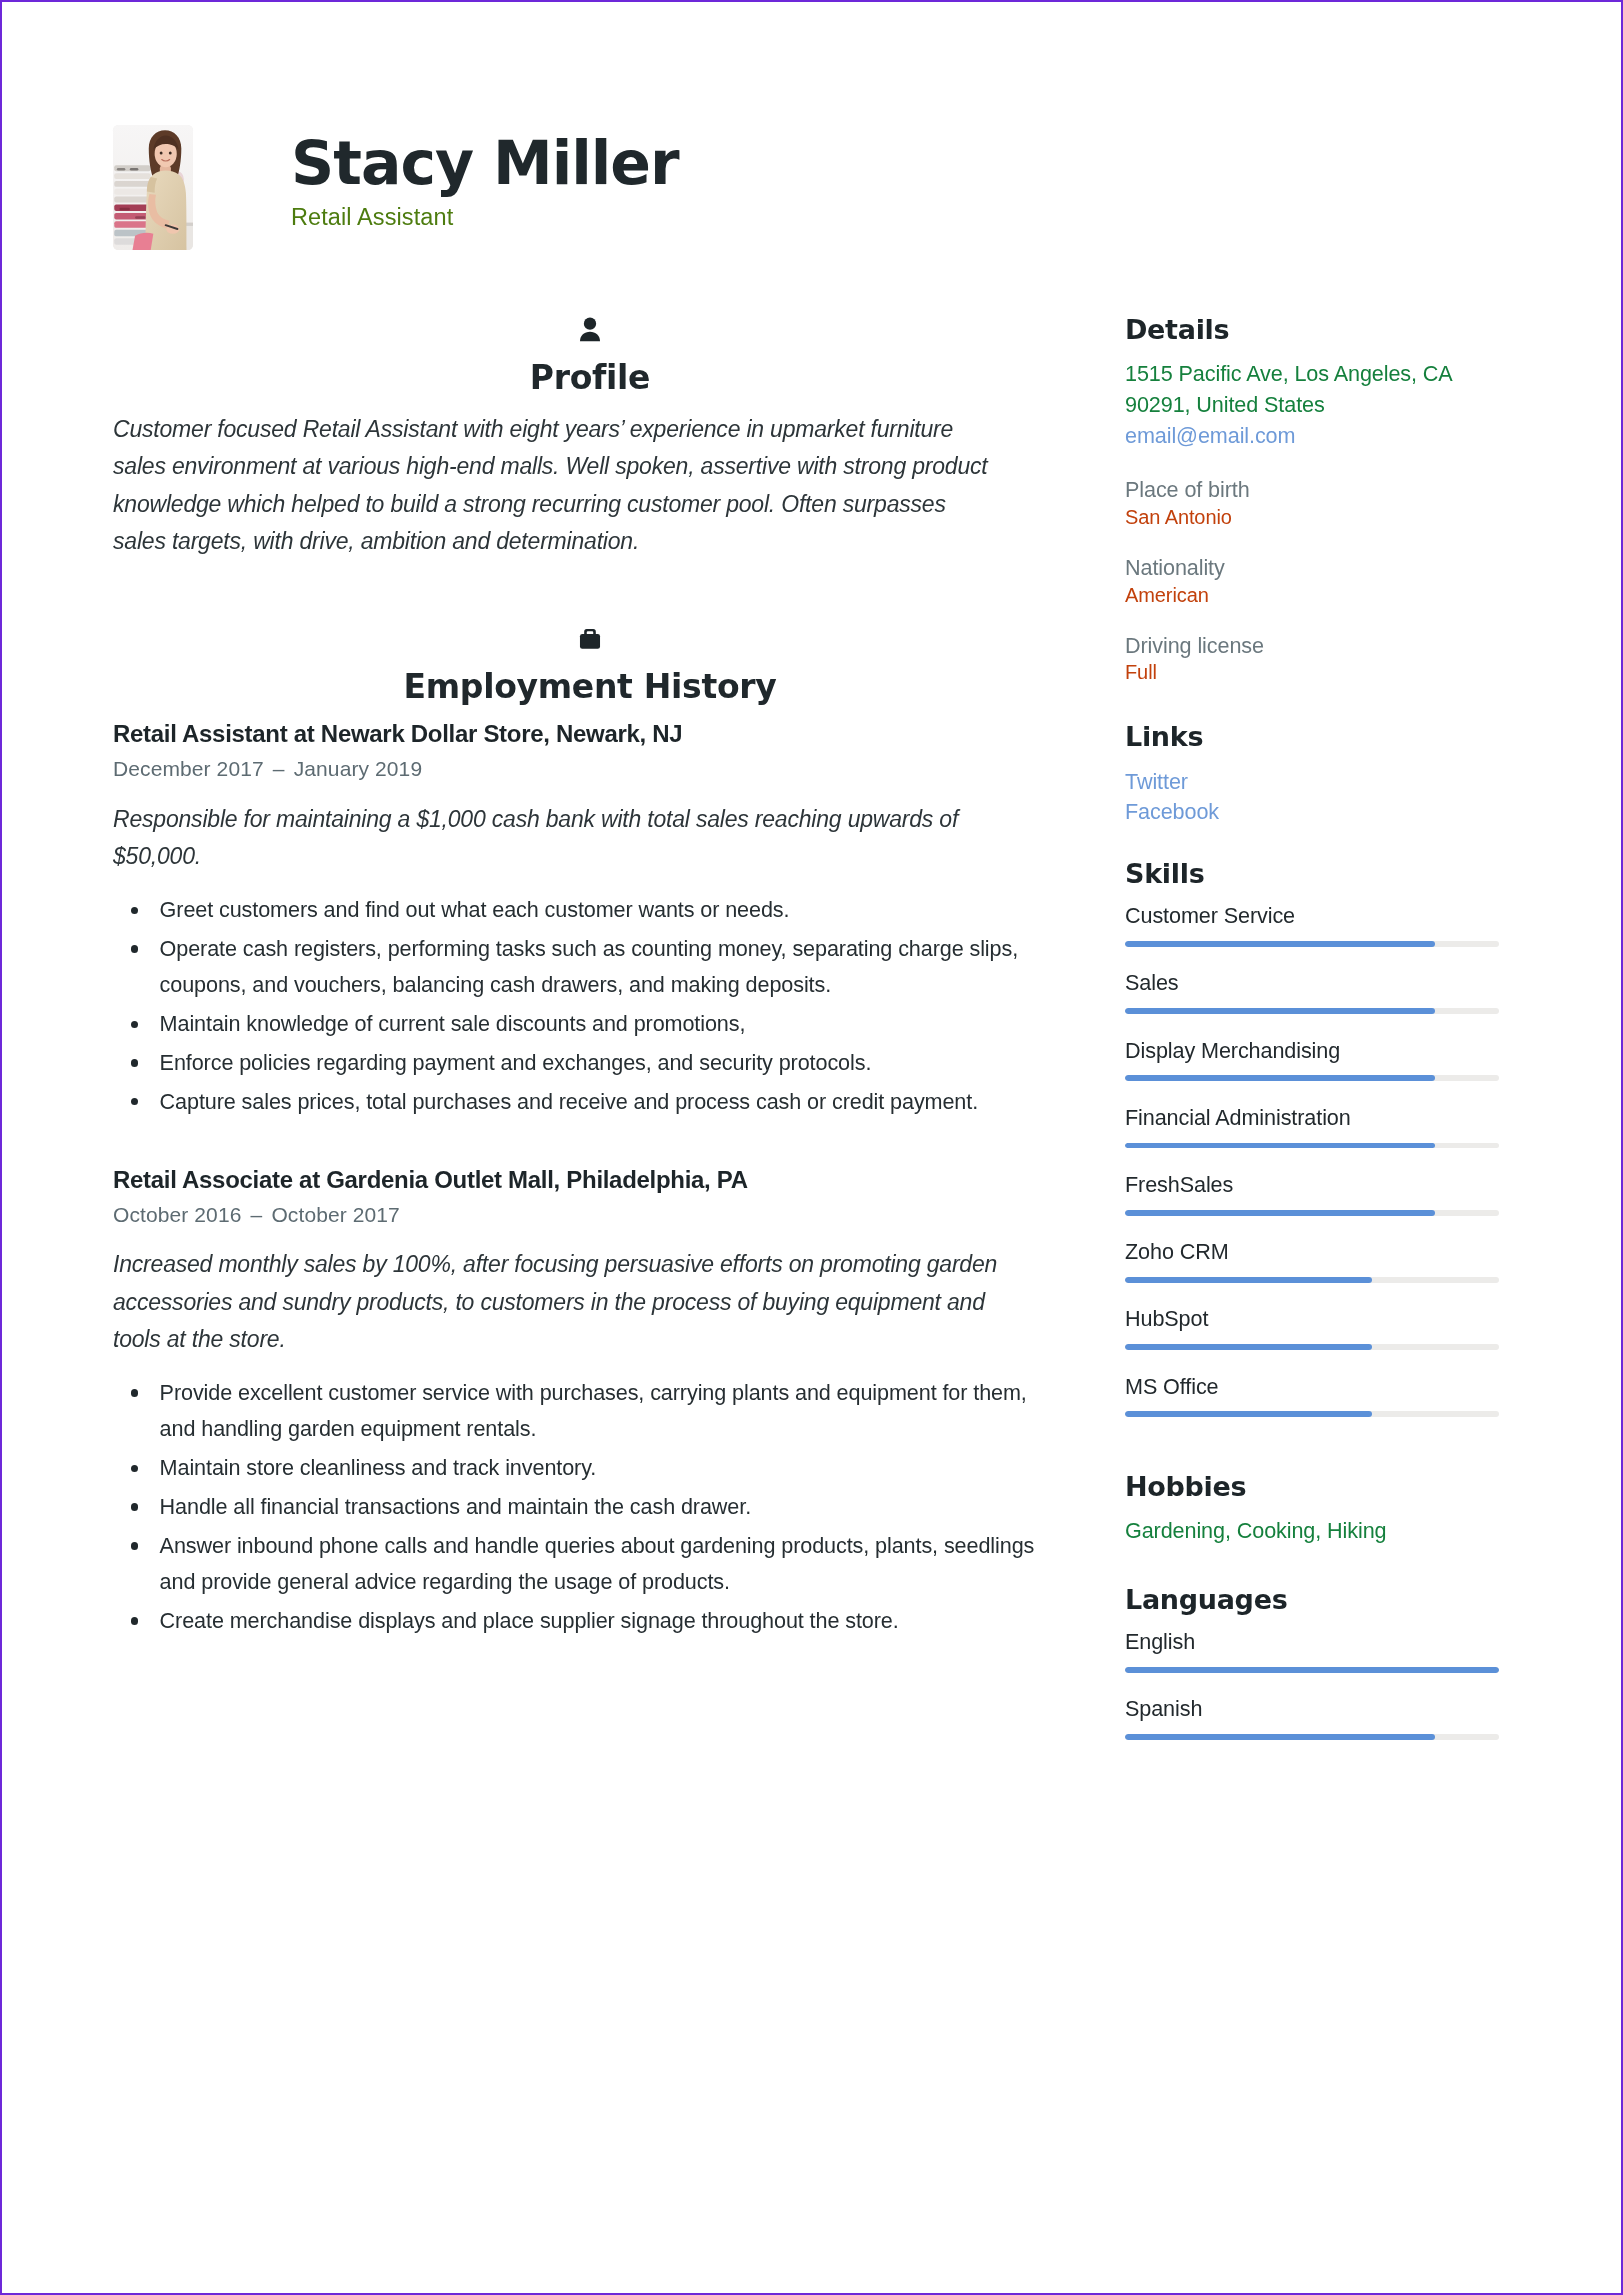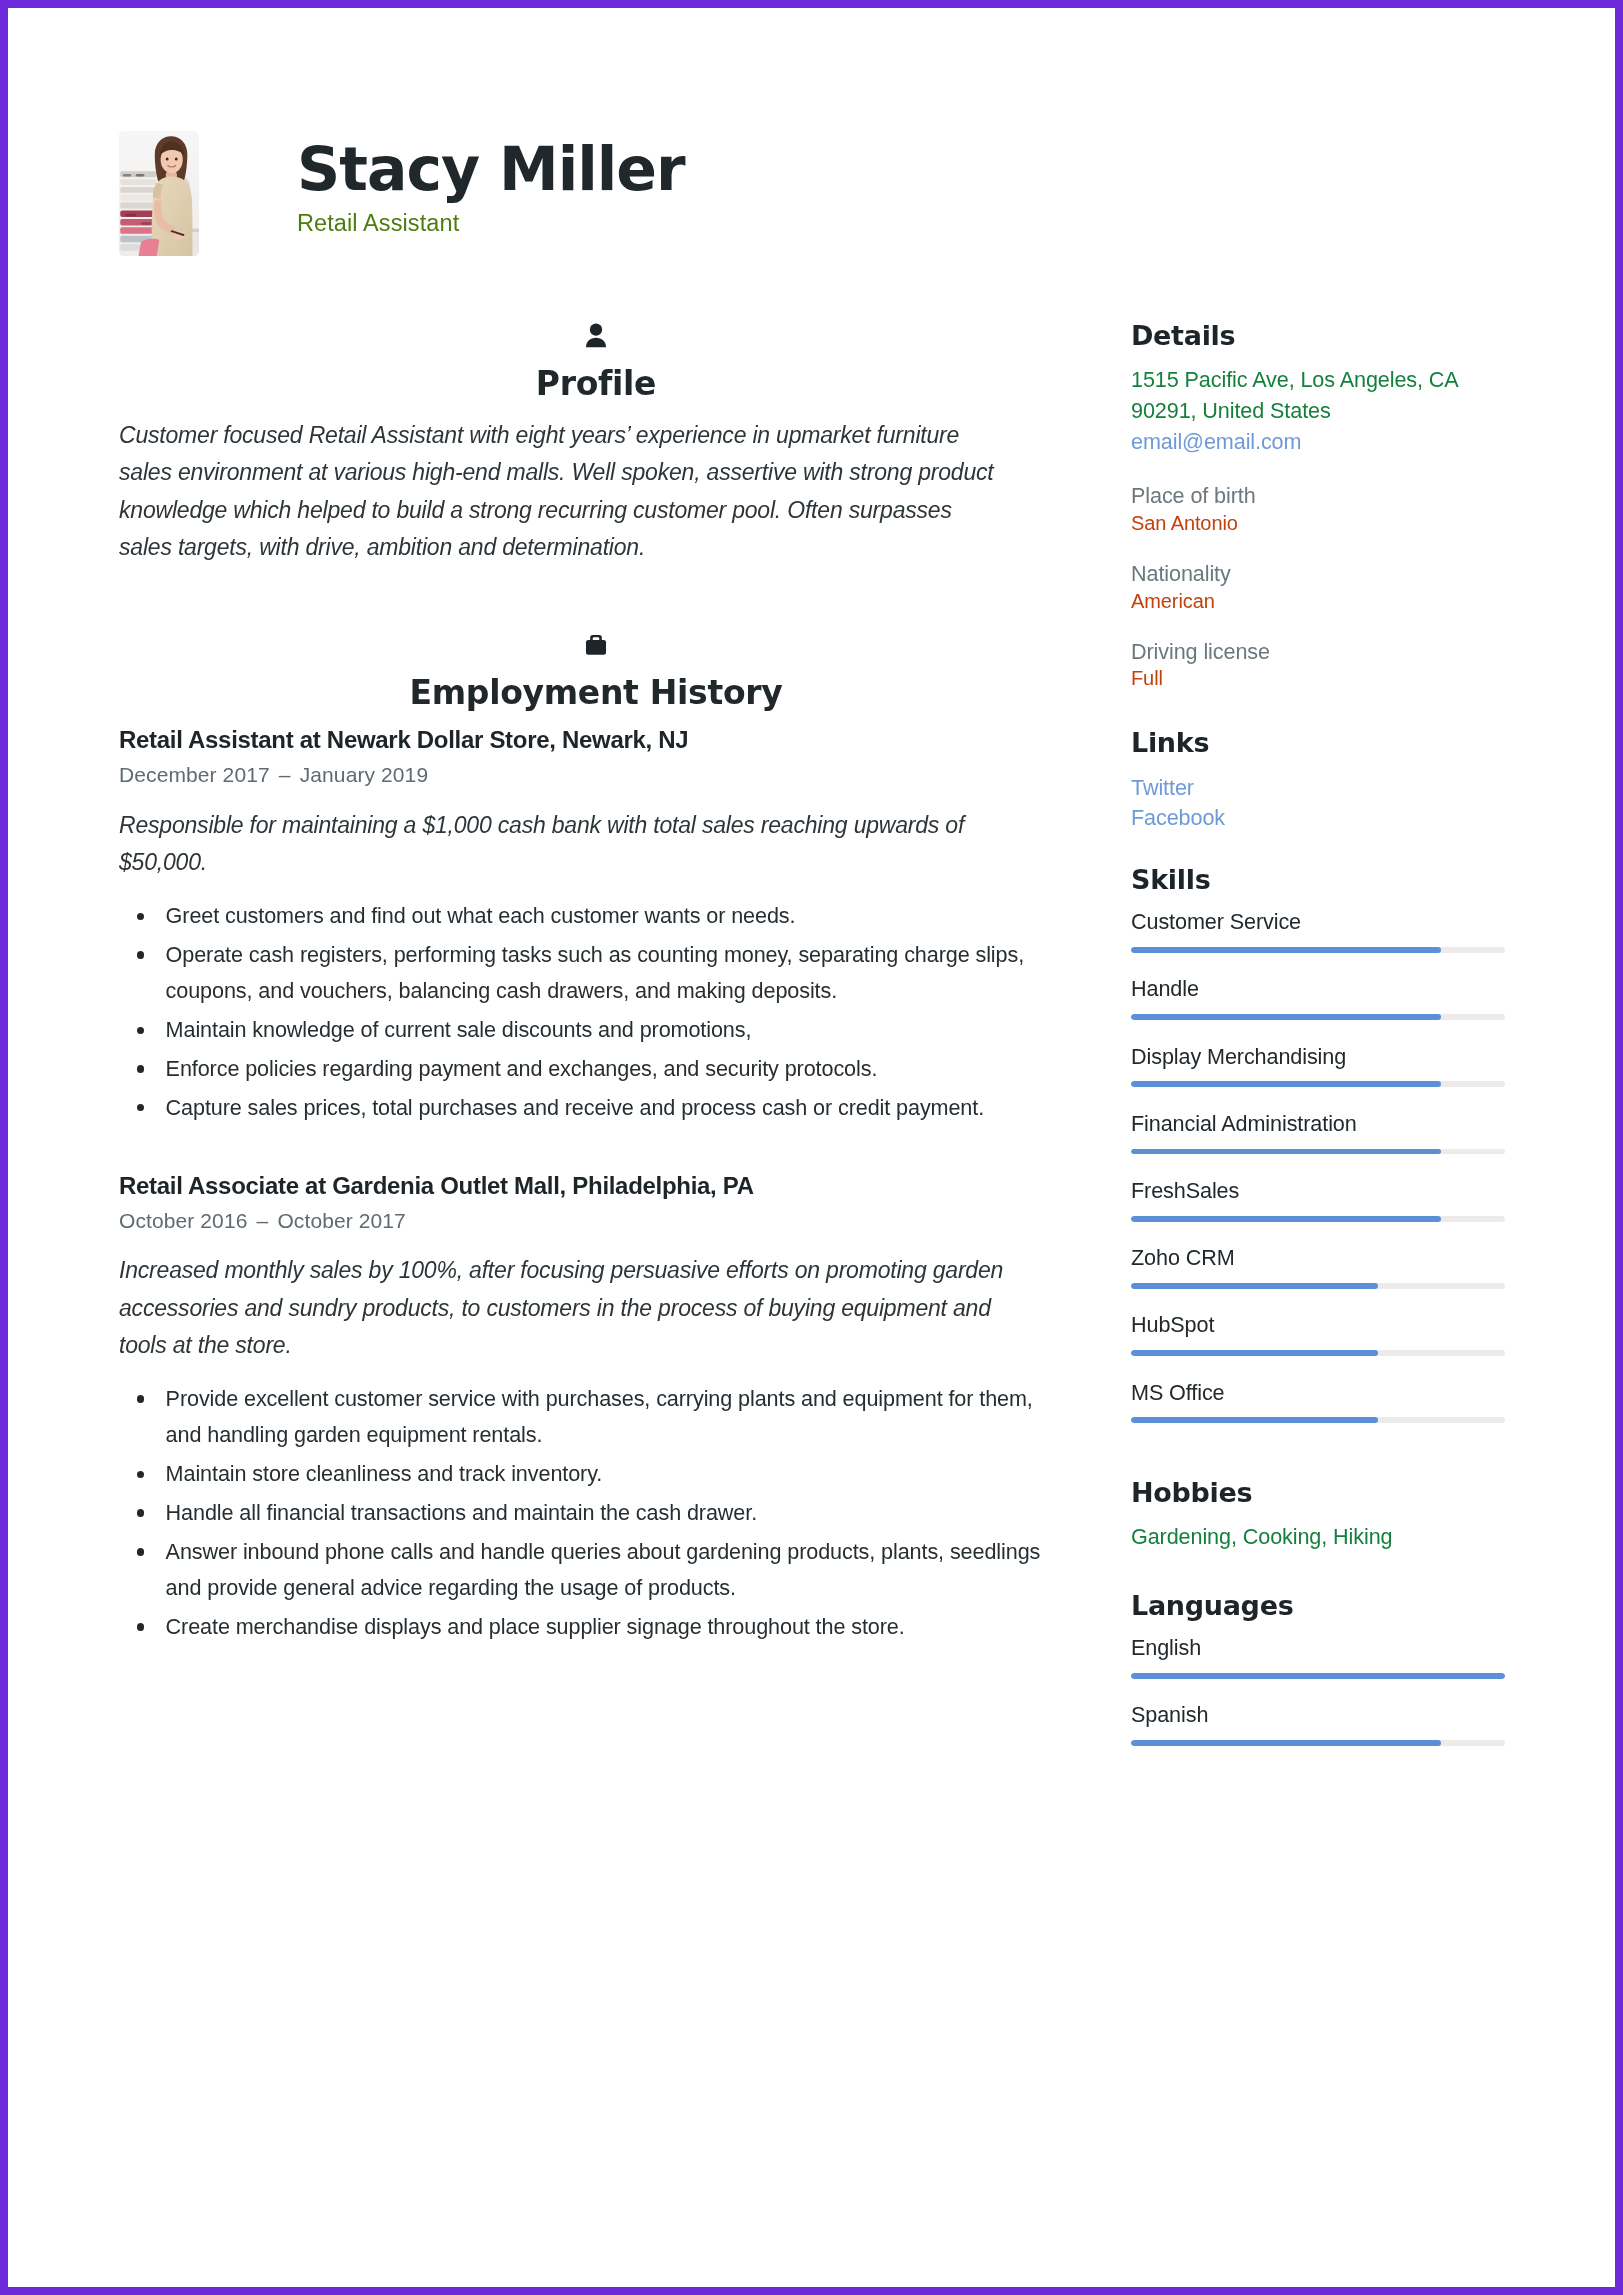--- a/index.html
+++ b/index.html
@@ -13,21 +13,21 @@
   body {
     font-family: "Liberation Sans", sans-serif;
     -webkit-font-smoothing: antialiased;
   }
 
   .page {
     position: relative;
     width: 1623px;
     height: 2295px;
     background: #ffffff;
-    border: 8px solid #6d28d9;
+    border: 2px solid #6d28d9;
     overflow: hidden;
   }
 
   .sheet {
     position: absolute;
     left: 0; top: 0;
     width: 1619px;
     height: 2292px;
     background: #fff;
     padding: 0;
@@ -421,21 +421,21 @@
 
     <div class="side-head">Skills</div>
 
     <div class="skill-row">
       <div class="skill-name">Customer Service</div>
       <div class="bar-track">
             <div class="bar-fill" style="width: 83%;"></div>
           </div>
     </div>
     <div class="skill-row">
-      <div class="skill-name">Handle</div>
+      <div class="skill-name">Sales</div>
       <div class="bar-track">
             <div class="bar-fill" style="width: 83%;"></div>
           </div>
     </div>
     <div class="skill-row">
       <div class="skill-name">Display Merchandising</div>
       <div class="bar-track">
             <div class="bar-fill" style="width: 83%;"></div>
           </div>
     </div>

